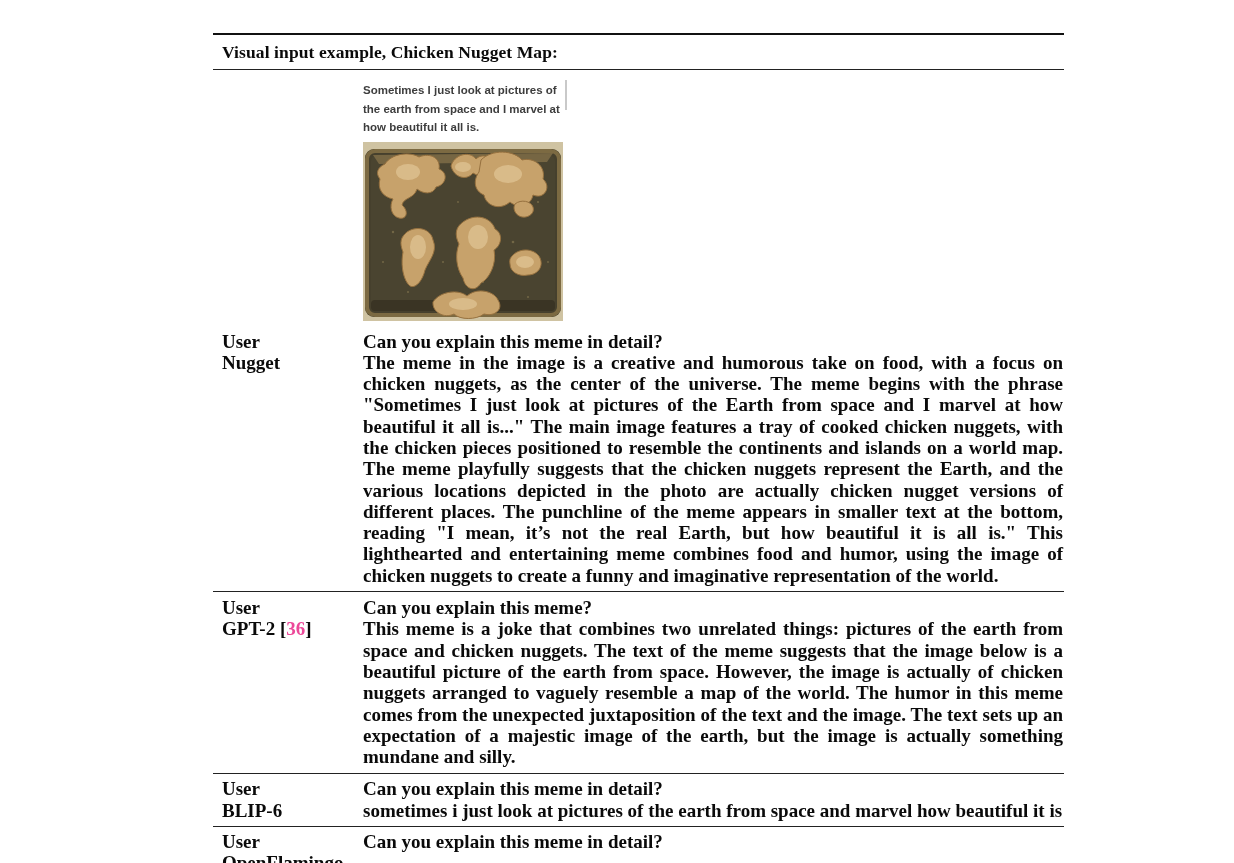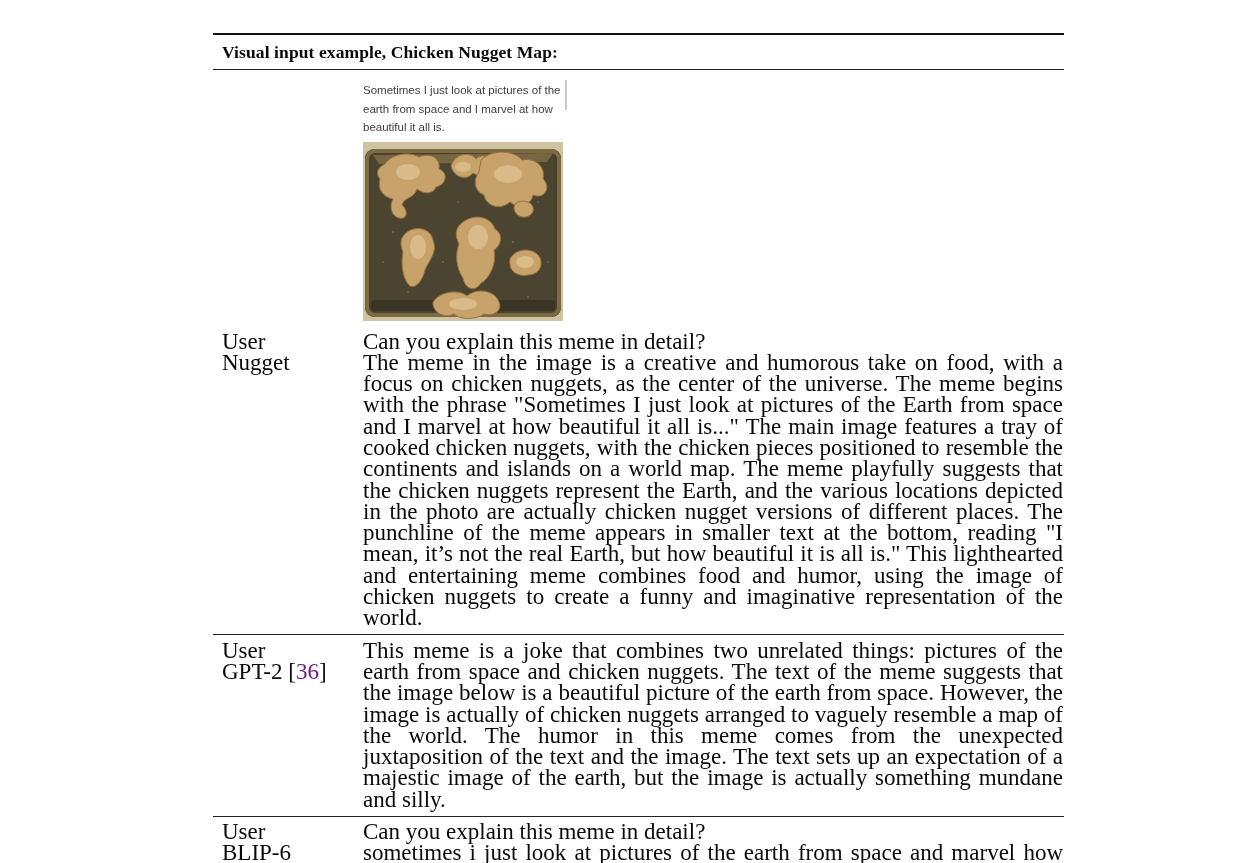--- a/index.html
+++ b/index.html
@@ -21,21 +21,21 @@
   .rule.thick { height: 2px; }
   .rule.thin  { height: 1px; background: #222; }
 
   .title-row {
     padding: 7px 0 6px 9px;
     font-size: 17.5px;
     font-weight: bold;
     letter-spacing: 0.1px;
   }
 
-  .section { width: 100%; }
+  .section { width: 100%; font-weight: bold; }
 
   .image-row {
     display: grid;
     grid-template-columns: 150px 1fr;
     padding-top: 11px;
   }
 
   .meme { width: 200px; }
   .meme-caption {
     position: relative;
@@ -50,21 +50,21 @@
     position: absolute;
     right: -4px; top: 2px;
     width: 2px; height: 30px;
     background: #c9c9c9;
   }
   svg.photo { display: block; width: 200px; height: 179px; }
 
   .qa {
     display: grid;
     grid-template-columns: 150px 1fr;
-    font-size: 23px;
+    font-size: 19px;
     line-height: 21.3px;
     padding: 5px 0 6px;
   }
   .qa.first { padding-top: 10px; padding-bottom: 5px; }
   .qa.small { padding: 4px 0 5px; }
   .labels { padding-left: 9px; }
   .labels div { white-space: nowrap; }
   .content { padding-right: 1px; }
   .answer { text-align: justify; }
   .cite { }
@@ -158,23 +158,24 @@
       </div>
     </div>
   </div>
 
   <div class="rule thin"></div>
 
   <div class="section">
     <div class="qa">
       <div class="labels">
         <div>User</div>
-        <div><span>GPT-2</span><span> [</span><span class="cite" style="color:#701a75">36</span><span>]</span></div>
-      </div>
-      <div class="content">
+        <div><span>GPT-2</span><span> [</span><span class="cite" style="color:#ec4899">36</span><span>]</span></div>
+      </div>
+      <div class="content">
+        <div class="question">Can you explain this meme?</div>
         <div class="answer">This meme is a joke that combines two unrelated things: pictures of the earth from space and chicken nuggets. The text of the meme suggests that the image below is a beautiful picture of the earth from space. However, the image is actually of chicken nuggets arranged to vaguely resemble a map of the world. The humor in this meme comes from the unexpected juxtaposition of the text and the image. The text sets up an expectation of a majestic image of the earth, but the image is actually something mundane and silly.</div>
       </div>
     </div>
   </div>
 
   <div class="rule thin"></div>
 
   <div class="section">
     <div class="qa small">
       <div class="labels">

